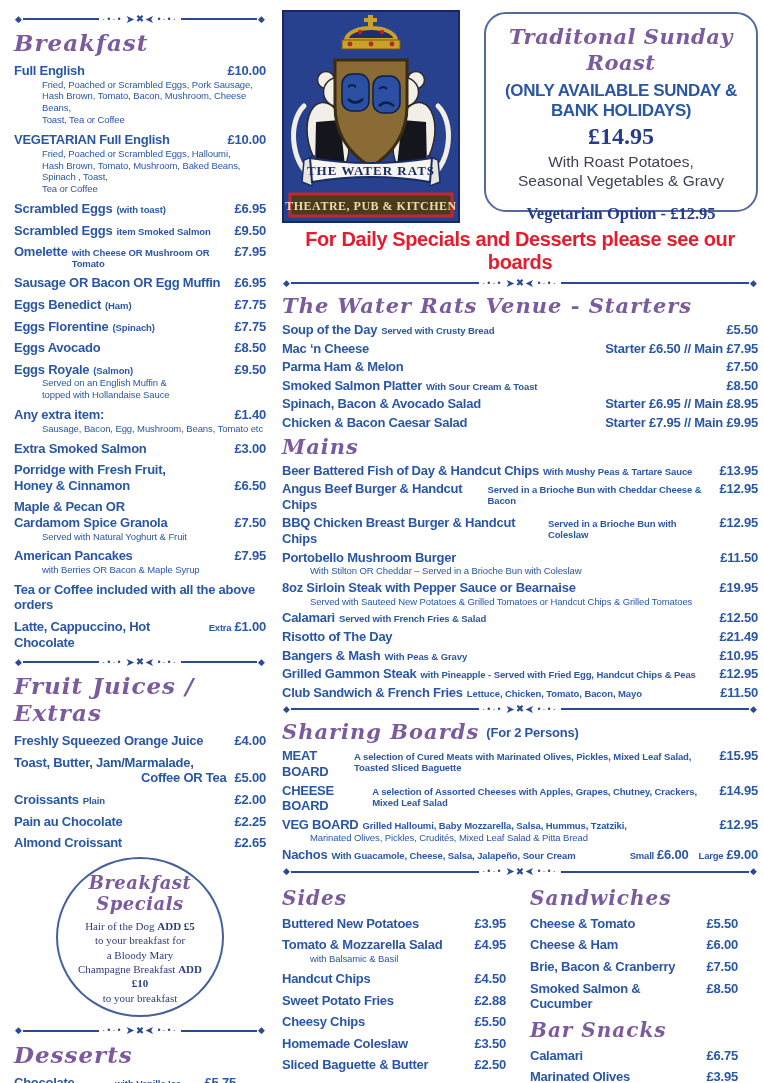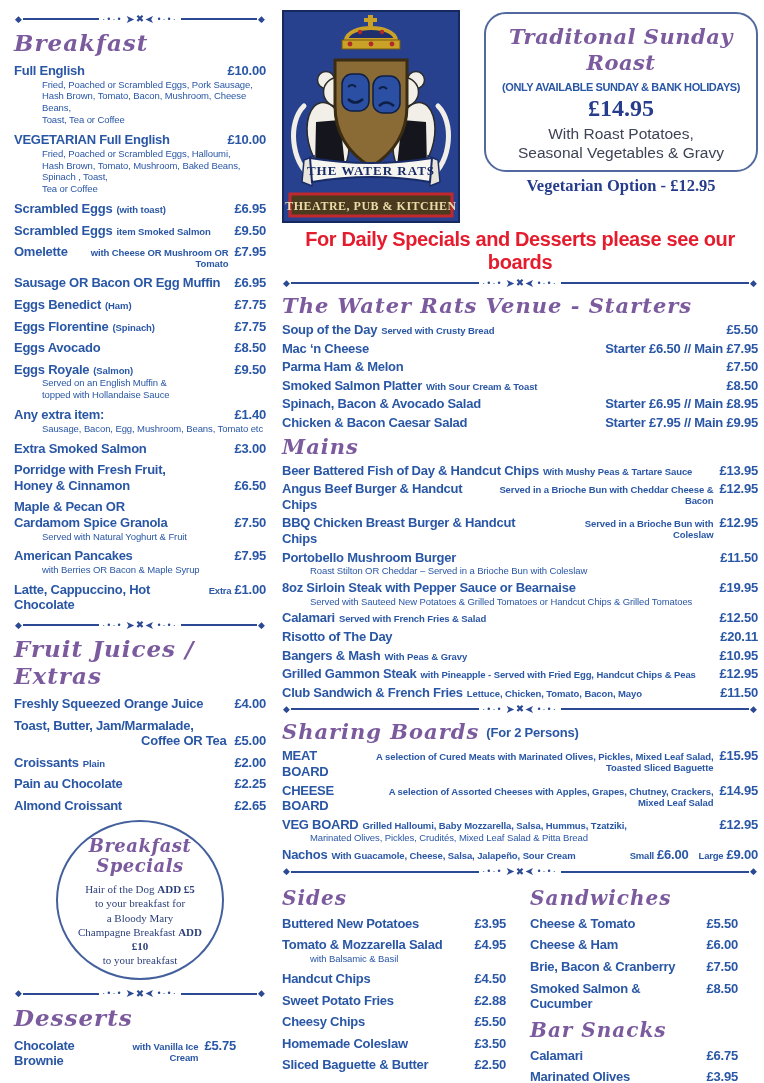--- a/index.html
+++ b/index.html
@@ -27,37 +27,37 @@
   .sec-head .sub{font-family:"Liberation Sans",sans-serif;font-style:normal;
             color:var(--blue);font-size:13px;letter-spacing:-0.2px;margin-left:7px;vertical-align:2px;}
   .col-right .sec-head{font-size:21px;margin:1px 0 4px;}
   .sec-head.small{font-size:20px;margin:4px 0 6px;}
 
   .item{margin:0 0 6px;}
   .tight .item{margin:0 0 3px;}
   .item-line{display:flex;align-items:baseline;}
   .item-line.l2r{justify-content:flex-end;}
   .item-name{font-weight:bold;color:var(--blue);font-size:13px;letter-spacing:-0.25px;line-height:1.2;}
-  .item-detail{font-weight:bold;color:var(--blue);font-size:9.5px;letter-spacing:-0.1px;margin-left:4px;text-align:right;}
+  .item-detail{font-weight:bold;color:var(--blue);font-size:9.5px;letter-spacing:-0.1px;margin-left:4px;}
   .spacer{flex:1;min-width:6px;}
   .item-price{font-weight:bold;color:var(--blue);font-size:13px;white-space:nowrap;letter-spacing:-0.2px;}
   .price-label{font-size:9.5px;margin-right:3px;font-weight:bold;}
   .item-desc{color:var(--blue);font-size:9.5px;line-height:1.25;letter-spacing:-0.1px;font-weight:500;margin-left:28px;}
   .inset .item-price{margin-right:30px;}
   .inset-sm .item-price{margin-right:12px;}
   .inset-md .item-price{margin-right:20px;}
 
   
   .top-row{display:flex;gap:24px;margin-bottom:4px;}
   .logo{width:178px;height:213px;flex:none;}
-  .roast-box{flex:1;border:2px solid #51699e;border-radius:22px;margin-top:2px;height:160px;
+  .roast-box{flex:1;border:2px solid #51699e;border-radius:22px;margin-top:2px;height:200px;
              padding:10px 8px 8px;text-align:center;}
   .roast-title{font-family:"DejaVu Serif",serif;font-style:italic;font-weight:bold;
                color:var(--purple);font-size:21px;line-height:1.25;letter-spacing:0.5px;}
-  .roast-avail{font-weight:bold;color:var(--blue);font-size:11px;letter-spacing:-0.4px;margin-top:4px;}
+  .roast-avail{font-weight:bold;color:var(--blue);font-size:17px;letter-spacing:-0.4px;margin-top:4px;}
   .roast-price{font-family:"Liberation Serif",serif;font-weight:bold;color:var(--navy2);font-size:24px;margin-top:2px;}
   .roast-desc{font-family:Liberation Sans, sans-serif;color:var(--serif-dark);font-size:15.5px;line-height:1.25;margin-top:2px;}
   .roast-veg{font-family:"Liberation Serif",serif;font-weight:bold;color:var(--navy2);font-size:16.5px;margin-top:14px;}
 
   .notice{color:var(--red);font-weight:bold;font-size:20px;letter-spacing:-0.4px;
           text-align:center;margin:5px 0 3px;}
 
   
   .sp-circle{width:168px;height:160px;border:2px solid #44609c;border-radius:50%;
              margin:6px auto 8px;padding-top:14px;text-align:center;}
@@ -211,20 +211,26 @@
           </div>
           <div class="item-desc">Served with Natural Yoghurt &amp; Fruit</div>
         </div>
         <div class="item">
           <div class="item-line">
             <span class="item-name">American Pancakes</span>
             <span class="spacer"></span>
             <span class="item-price"><span>£7.95</span></span>
           </div>
           <div class="item-desc">with Berries OR Bacon &amp; Maple Syrup</div>
+        </div>
+        <div class="item">
+          <div class="item-line">
+            <span class="item-name">Tea or Coffee included with all the above orders</span>
+            <span class="spacer"></span>
+          </div>
         </div>
         <div class="item">
           <div class="item-line">
             <span class="item-name">Latte, Cappuccino, Hot Chocolate</span>
             <span class="spacer"></span>
             <span class="item-price"><span class="price-label">Extra</span><span>£1.00</span></span>
           </div>
         </div>
       </div>
 
@@ -483,21 +489,21 @@
             <span class="spacer"></span>
             <span class="item-price"><span>£12.95</span></span>
           </div>
         </div>
         <div class="item">
           <div class="item-line">
             <span class="item-name">Portobello Mushroom Burger</span>
             <span class="spacer"></span>
             <span class="item-price"><span>£11.50</span></span>
           </div>
-          <div class="item-desc">Roast Stilton OR Cheddar – Served in a Brioche Bun with Coleslaw</div>
+          <div class="item-desc">With Stilton OR Cheddar – Served in a Brioche Bun with Coleslaw</div>
         </div>
         <div class="item">
           <div class="item-line">
             <span class="item-name">8oz Sirloin Steak with Pepper Sauce or Bearnaise</span>
             <span class="spacer"></span>
             <span class="item-price"><span>£19.95</span></span>
           </div>
           <div class="item-desc">Served with Sauteed New Potatoes &amp; Grilled Tomatoes or Handcut Chips &amp; Grilled Tomatoes</div>
         </div>
         <div class="item">
@@ -505,21 +511,21 @@
             <span class="item-name">Calamari</span>
             <span class="item-detail">Served with French Fries &amp; Salad</span>
             <span class="spacer"></span>
             <span class="item-price"><span>£12.50</span></span>
           </div>
         </div>
         <div class="item">
           <div class="item-line">
             <span class="item-name">Risotto of The Day</span>
             <span class="spacer"></span>
-            <span class="item-price"><span>£20.11</span></span>
+            <span class="item-price"><span>£21.49</span></span>
           </div>
         </div>
         <div class="item">
           <div class="item-line">
             <span class="item-name">Bangers &amp; Mash</span>
             <span class="item-detail">With Peas &amp; Gravy</span>
             <span class="spacer"></span>
             <span class="item-price"><span>£10.95</span></span>
           </div>
         </div>

